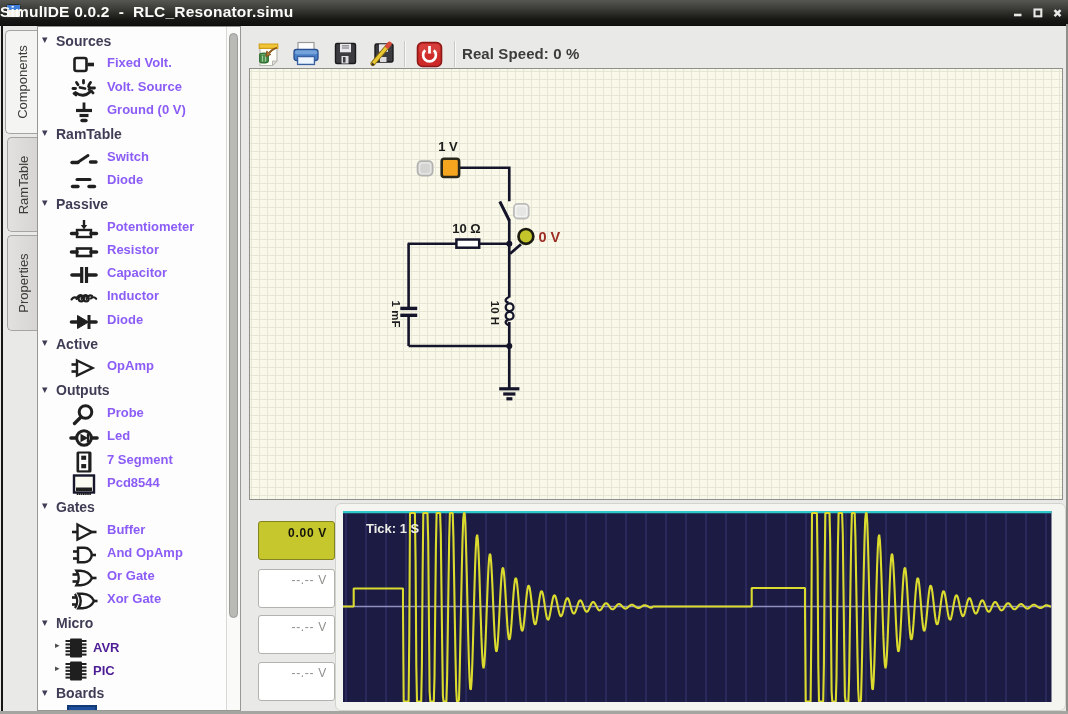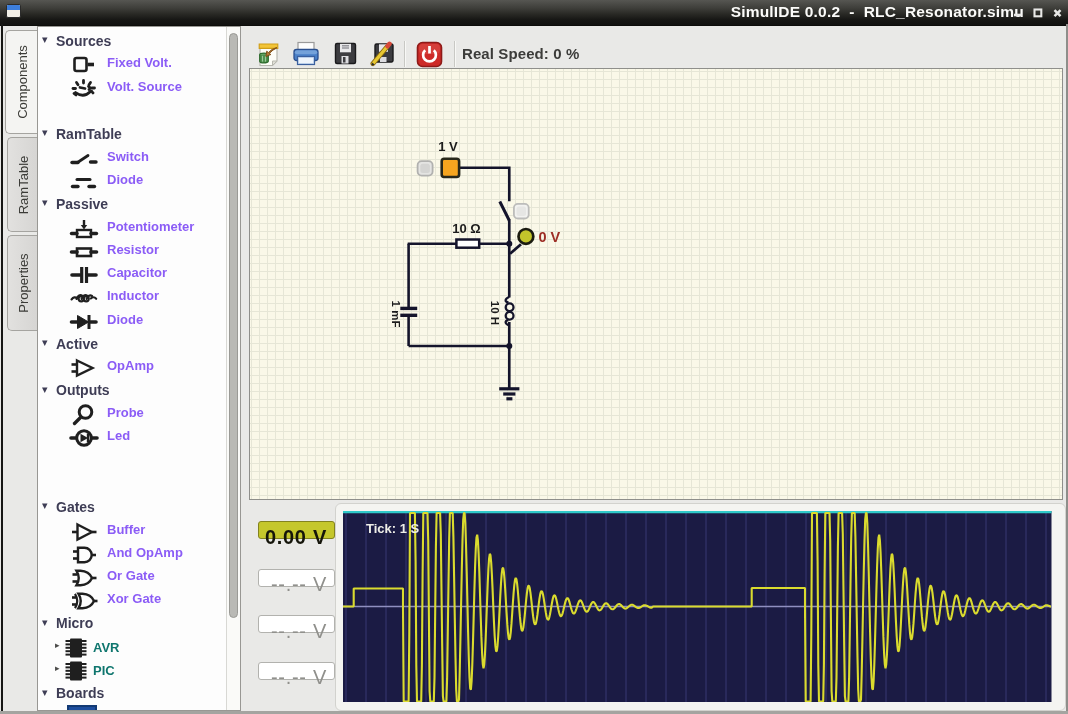--- a/index.html
+++ b/index.html
@@ -1,49 +1,49 @@
 <!DOCTYPE html>
 <html><head><meta charset="utf-8"><title>SimulIDE</title><style>
 * { margin:0; padding:0; box-sizing:border-box; }
 body { font-family:"Liberation Sans", sans-serif; }
 #win { position:relative; width:1068px; height:714px; background:#e9e9e7; overflow:hidden; }
 #titlebar { position:absolute; left:0; top:0; width:1068px; height:26px;
   background:linear-gradient(#565652, #3c3c38 35%, #2a2a26 55%, #161614 80%, #111110);
   background-color:#2f2e2a; border-bottom:1px solid #0c0c0a; }
-#titlebar .ttl { position:absolute; left:0; right:44px; top:3px; text-align:right; color:#fbfbf9; font-size:15.5px; font-weight:bold; letter-spacing:0.2px; }
+#titlebar .ttl { position:absolute; left:0; right:44px; top:3px; text-align:left; color:#fbfbf9; font-size:15.5px; font-weight:bold; letter-spacing:0.2px; }
 #tbicon { position:absolute; left:6px; top:4px; width:15px; height:14px; background:#f2efe6; border-radius:2px; border:1px solid #2a2a2a; overflow:hidden; }
 #tbicon::before { content:""; position:absolute; left:0; top:0; right:0; height:5px; background:#3d7edb; }
 .wbtn { position:absolute; top:0; color:#dcdcda; }
 #borderL { position:absolute; left:1px; top:24px; width:2px; height:688px; background:#161614; }
 #borderR { position:absolute; right:0; top:24px; width:2px; height:690px; background:#8e8e8a; }
 #borderB { position:absolute; left:0; top:711px; width:1068px; height:3px; background:#a4a4a0; }
 .tab { position:absolute; background:linear-gradient(90deg,#e2e1df,#d6d5d3); border:1px solid #a5a4a0; border-radius:5px 0 0 5px; border-right:none; }
 .tab.active { background:#f4f4f2; }
 .tab span { position:absolute; left:50%; top:50%; transform:translate(-50%,-50%) rotate(-90deg); white-space:nowrap; font-size:13px; color:#3b3b37; }
 #tree { position:absolute; left:37px; top:26px; width:204px; height:685px; background:#fdfdfd; border:1px solid #989793; overflow:hidden; }
 .trow { position:absolute; left:0; width:100%; height:24px; }
 .bullet { position:absolute; left:4px; top:3px; font-size:11px; color:#3e3d55; }
 .htxt { position:absolute; left:18px; top:2.5px; font-size:14px; font-weight:bold; color:#3e3d55;text-align:right; }
 .itxt { position:absolute; left:69px; top:2px; font-size:13px; font-weight:bold; color:#8b5cf6; }
 .ticon { position:absolute; left:31px; top:1px; }
 .subarrow { position:absolute; left:17px; top:4px; font-size:9px; color:#4a4a48; }
 .cicon { position:absolute; left:25px; top:1px; }
-.ctxt { position:absolute; left:55px; top:3.5px; font-size:13px; font-weight:bold; color:#0f766e; }
+.ctxt { position:absolute; left:55px; top:3.5px; font-size:13px; font-weight:bold; color:#4c1d95; }
 #scrollbar { position:absolute; left:188px; top:0; width:15px; height:685px; background:#fafaf8; border-left:1px solid #d8d8d4; }
 #thumb { position:absolute; left:2px; top:6px; width:9px; height:585px; background:#b9b9b5; border:1px solid #9a9a96; border-radius:4.5px; }
 #toolbar { position:absolute; left:248px; top:36px; width:814px; height:38px; }
 .tbi { position:absolute; top:5px; }
 .tsep { position:absolute; top:5px; width:2px; height:26px; border-left:1px solid #c8c8c4; border-right:1px solid #f8f8f6; }
 #rspeed { position:absolute; left:214px; top:9px; font-size:15px; color:#3c3c3a; font-weight:bold; letter-spacing:0.1px; }
 #canvas { position:absolute; left:248.5px; top:68px; width:814px; height:431.5px; border:1.6px solid #8f8f8b; background-color:#faf8e8;
   background-image:linear-gradient(#e6e6d6 1px, transparent 1px), linear-gradient(90deg,#e6e6d6 1px, transparent 1px);
   background-size:8px 8px; background-position:1px 2px; }
 #scopeframe { position:absolute; left:335px; top:503px; width:731px; height:208px; background:#f4f4f1; border-radius:6px; border:1px solid #d2d2ce; }
-.vbox { position:absolute; left:258px; width:77px; height:18px; background:#fff; border:1.6px solid #b2b2ae; border-radius:3px;
-  font-size:20px; letter-spacing:0.7px; color:#90908c; text-align:right; padding:3.5px 7px 0 0; }
+.vbox { position:absolute; left:258px; width:77px; height:39px; background:#fff; border:1.6px solid #b2b2ae; border-radius:3px;
+  font-size:12px; letter-spacing:0.7px; color:#90908c; text-align:right; padding:3.5px 7px 0 0; }
 .vbox.on { background:#c5c72c; border-color:#83831f; color:#15150a; font-weight:bold; }
 </style></head>
 <body>
 <div id="win">
 <div id="titlebar">
   <div id="tbicon"></div>
   <div class="ttl">SimulIDE 0.0.2&nbsp; - &nbsp;RLC_Resonator.simu</div>
   <svg class="wbtn" style="left:1012px" width="56" height="26" viewBox="0 0 56 26">
     <line x1="2" y1="15" x2="9.5" y2="15" stroke="#e8e8e6" stroke-width="2.6"></line>
     <rect x="22.5" y="9.5" width="6.8" height="6.8" fill="none" stroke="#e8e8e6" stroke-width="2.1"></rect>
@@ -81,20 +81,31 @@
               <line x1="23" y1="10" x2="25.5" y2="10"></line>
 <path d="M11,9.5 L16,10.5"></path>
               <path d="M19.5,8.5 q3,1.5 0.5,3"></path>
 <path d="M6.5,14.5 q8,6 15,-1"></path>
               <line x1="5" y1="15.5" x2="7" y2="17"></line>
               <line x1="22.5" y1="13" x2="24" y2="15"></line>
             </g>
           </svg></span>
         <span class="itxt">Volt. Source</span>
       </div>
+<div class="trow" style="top:72.9px">
+        <span class="ticon"><svg width="30" height="22" viewBox="0 0 30 22">
+            <g stroke="#1f1f1f" fill="none">
+              <line x1="15" y1="1.5" x2="15" y2="8.5" stroke-width="2.8"></line>
+              <line x1="7" y1="9.5" x2="23" y2="9.5" stroke-width="3.2"></line>
+              <line x1="10.5" y1="14.5" x2="19.5" y2="14.5" stroke-width="3.2"></line>
+              <line x1="13" y1="19.5" x2="17" y2="19.5" stroke-width="3.4" stroke-linecap="round"></line>
+            </g>
+          </svg></span>
+        <span class="itxt">Ground (0 V)</span>
+      </div>
 <div class="trow" style="top:96.2px">
         <span class="bullet">▾</span>
         <span class="htxt">RamTable</span>
       </div>
 <div class="trow" style="top:119.6px">
         <span class="ticon"><svg width="30" height="22" viewBox="0 0 30 22">
             <g stroke="#1f1f1f" fill="none" stroke-linecap="round">
               <line x1="3" y1="14.5" x2="9" y2="14.5" stroke-width="3.4"></line>
               <line x1="8.5" y1="14.5" x2="19" y2="7.5" stroke-width="2.8"></line>
               <line x1="21.5" y1="14" x2="27" y2="14" stroke-width="3.4"></line>
@@ -205,20 +216,46 @@
         <span class="ticon"><svg width="30" height="22" viewBox="0 0 30 22">
             <g stroke="#1f1f1f" fill="none">
               <line x1="2" y1="11" x2="7" y2="11" stroke-width="3.6" stroke-linecap="round"></line>
               <line x1="23" y1="11" x2="28" y2="11" stroke-width="3.6" stroke-linecap="round"></line>
               <circle cx="15" cy="11" r="7.3" stroke-width="3"></circle>
               <path d="M11.5,6.8 L19,11 L11.5,15.2 z" fill="#1f1f1f" stroke="none"></path>
               <line x1="19" y1="6.5" x2="19" y2="15.5" stroke-width="2.4"></line>
             </g>
           </svg></span>
         <span class="itxt">Led</span>
+      </div>
+<div class="trow" style="top:422.6px">
+        <span class="ticon"><svg width="30" height="22" viewBox="0 0 30 22">
+            <rect x="7.5" y="0.5" width="15" height="21" rx="1.5" fill="#1f1f1f"></rect>
+            <g stroke="#fff" fill="none" stroke-width="2.1">
+              <rect x="11.2" y="3.6" width="7" height="6.3"></rect>
+              <rect x="11.2" y="12" width="7" height="6.3"></rect>
+            </g>
+          </svg></span>
+        <span class="itxt">7 Segment</span>
+      </div>
+<div class="trow" style="top:445.9px">
+        <span class="ticon"><svg width="30" height="22" viewBox="0 0 30 22">
+            <rect x="5" y="1.5" width="20" height="17" fill="#fbfbf2" stroke="#16162c" stroke-width="2.4"></rect>
+            <rect x="7" y="13.5" width="16" height="3.5" fill="#1f1f1f"></rect>
+            <g stroke="#1f1f1f" stroke-width="1.6">
+              <line x1="8.5" y1="19" x2="8.5" y2="21"></line>
+              <line x1="10.6" y1="19" x2="10.6" y2="21"></line>
+              <line x1="12.7" y1="19" x2="12.7" y2="21"></line>
+              <line x1="14.8" y1="19" x2="14.8" y2="21"></line>
+              <line x1="16.9" y1="19" x2="16.9" y2="21"></line>
+              <line x1="19.0" y1="19" x2="19.0" y2="21"></line>
+              <line x1="21.1" y1="19" x2="21.1" y2="21"></line>
+            </g>
+          </svg></span>
+        <span class="itxt">Pcd8544</span>
       </div>
 <div class="trow" style="top:469.2px">
         <span class="bullet">▾</span>
         <span class="htxt">Gates</span>
       </div>
 <div class="trow" style="top:492.5px">
         <span class="ticon"><svg width="30" height="22" viewBox="0 0 30 22">
             <g stroke="#1f1f1f" fill="none">
               <path d="M8.5,3.5 L23,11 L8.5,18.5 z" stroke-width="2.4"></path>
               <line x1="3" y1="11" x2="8.5" y2="11" stroke-width="2.6"></line>

